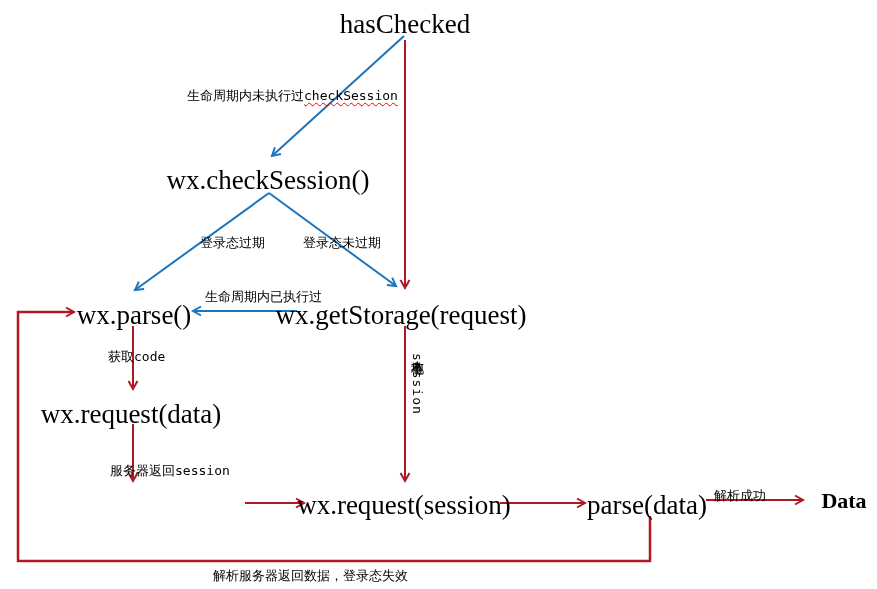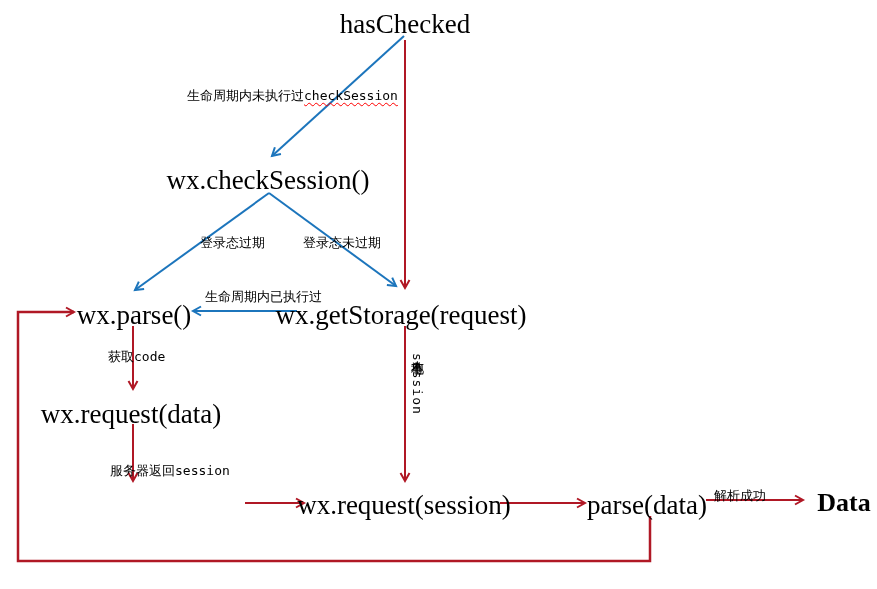--- a/index.html
+++ b/index.html
@@ -14,21 +14,21 @@
   .red-line  { stroke:var(--red);  stroke-width:2; fill:none; }
   .red-line-thick { stroke:var(--red); stroke-width:2.5; fill:none; }
   .marker-blue { stroke:var(--blue); stroke-width:2; fill:none; }
   .marker-red  { stroke:var(--red);  stroke-width:2; fill:none; }
 
   .node {
     position:absolute; font-family:"Liberation Serif","DejaVu Serif",serif;
     font-size:27px; color:var(--ink); white-space:nowrap;
     transform:translateX(-50%);
   }
-  .node.bold { font-weight:bold; font-size:26px; }
+  .node.bold { font-weight:bold; font-size:22px; }
 
   .elabel {
     position:absolute; font-size:13px; color:var(--ink); white-space:nowrap;
     font-family:"DejaVu Sans Mono","DejaVu Sans",sans-serif;
   }
   .code-wavy {
     text-decoration-line:underline;
     text-decoration-style:wavy;
     text-decoration-color:#ff0000;
     text-decoration-thickness:1px;
@@ -79,14 +79,15 @@
   <div class="elabel" style="left:187px; top:87px;text-align:center;">
     <span>生命周期内未执行过</span><span class="code-wavy">checkSession</span>
   </div>
   <div class="elabel" style="left:160px; top:234px;margin-left:40px;">登录态过期</div>
   <div class="elabel" style="left:303px; top:234px;">登录态未过期</div>
   <div class="elabel" style="left:205px; top:288px;">生命周期内已执行过</div>
   <div class="elabel" style="left:108px; top:348px;">获取code</div>
   <div class="elabel" style="left:78px; top:462px;margin-left:32px;">服务器返回session</div>
   <div class="elabel vertical" style="left:408px; top:350px;">本地有session</div>
   <div class="elabel" style="left:714px; top:475px;margin-top:12px;">解析成功</div>
+  <div class="elabel" style="left:213px; top:567px;">解析服务器返回数据，登录态失效</div>
 
 </div>
 
 </body></html>

